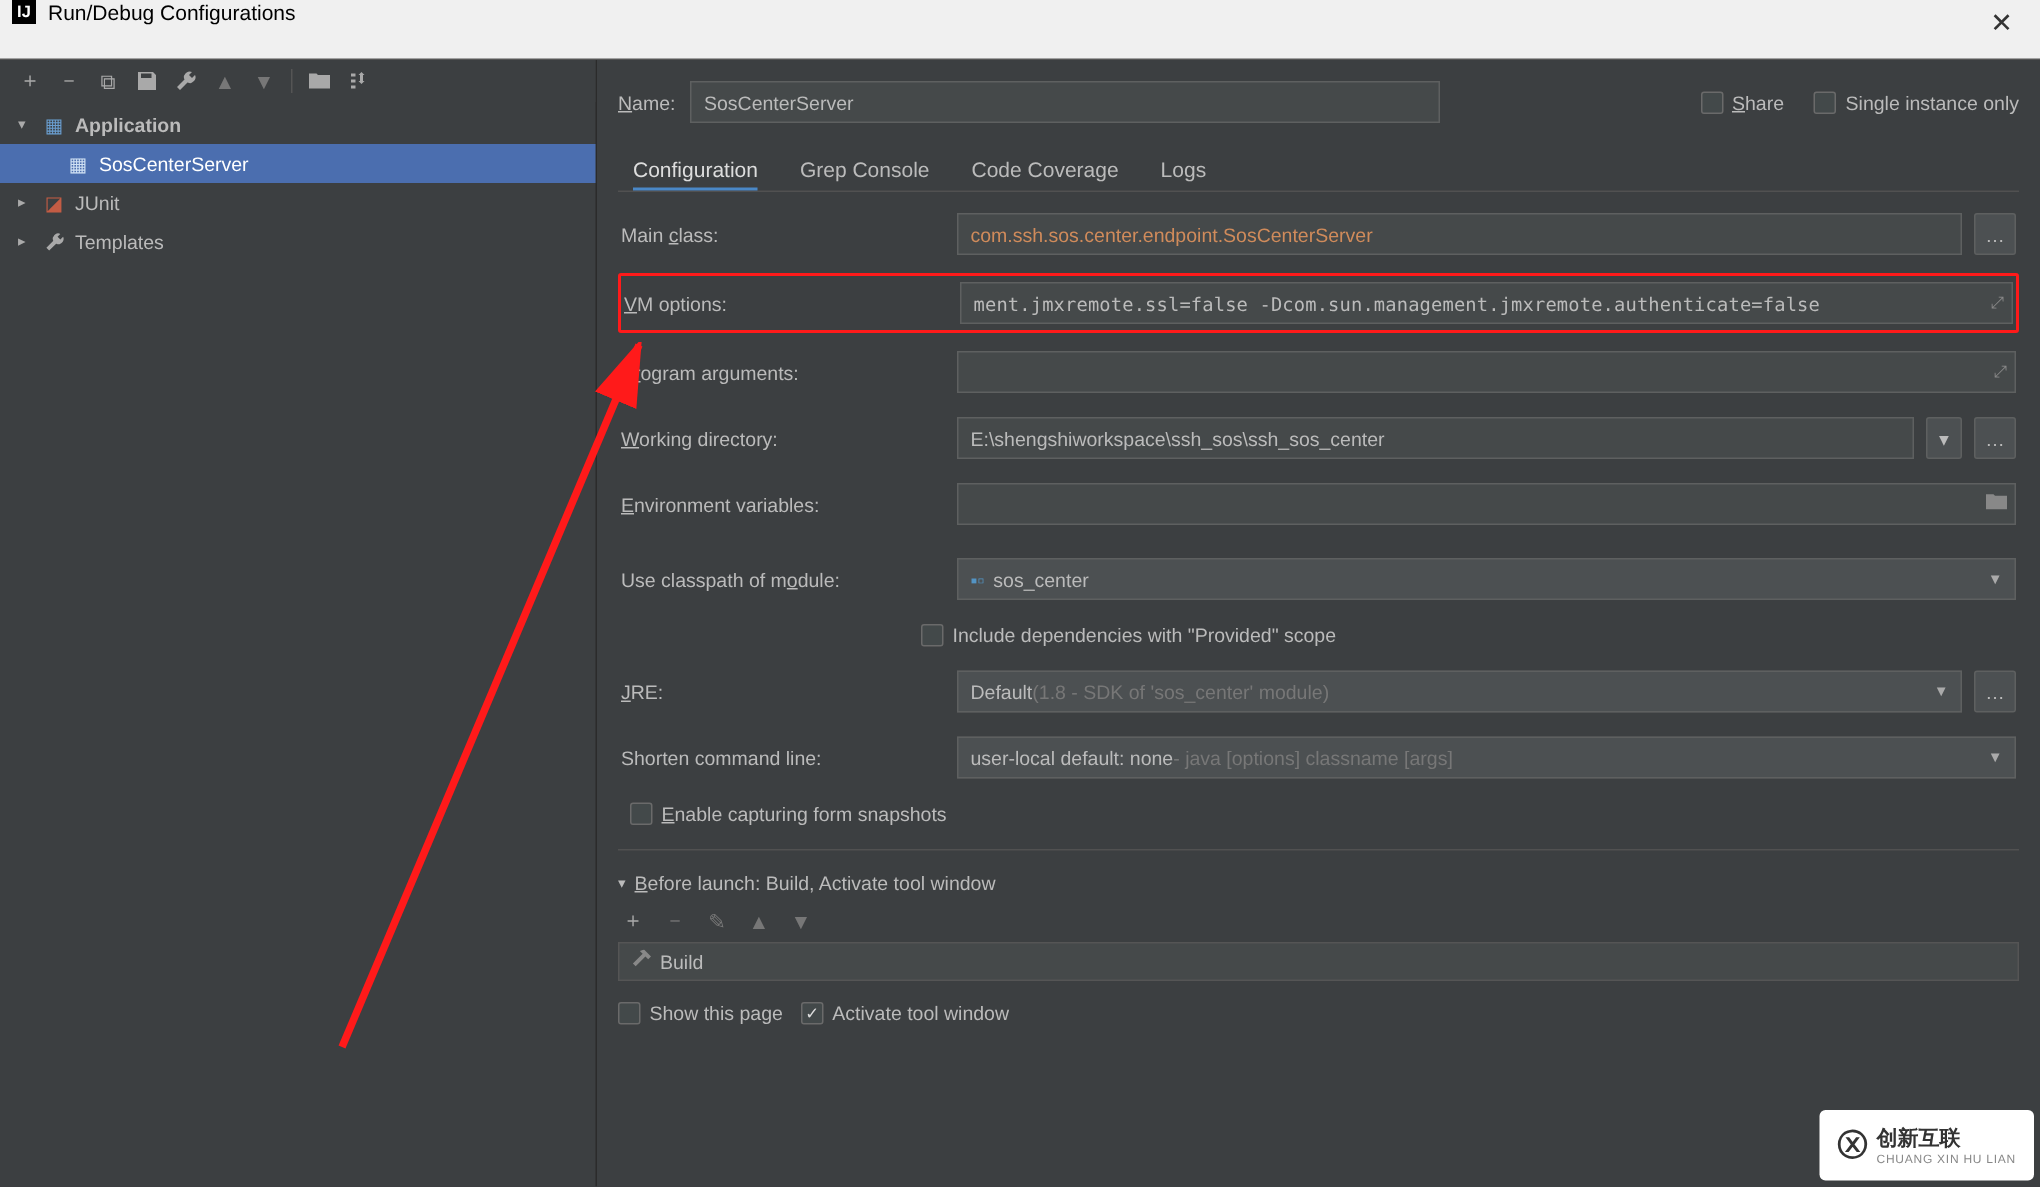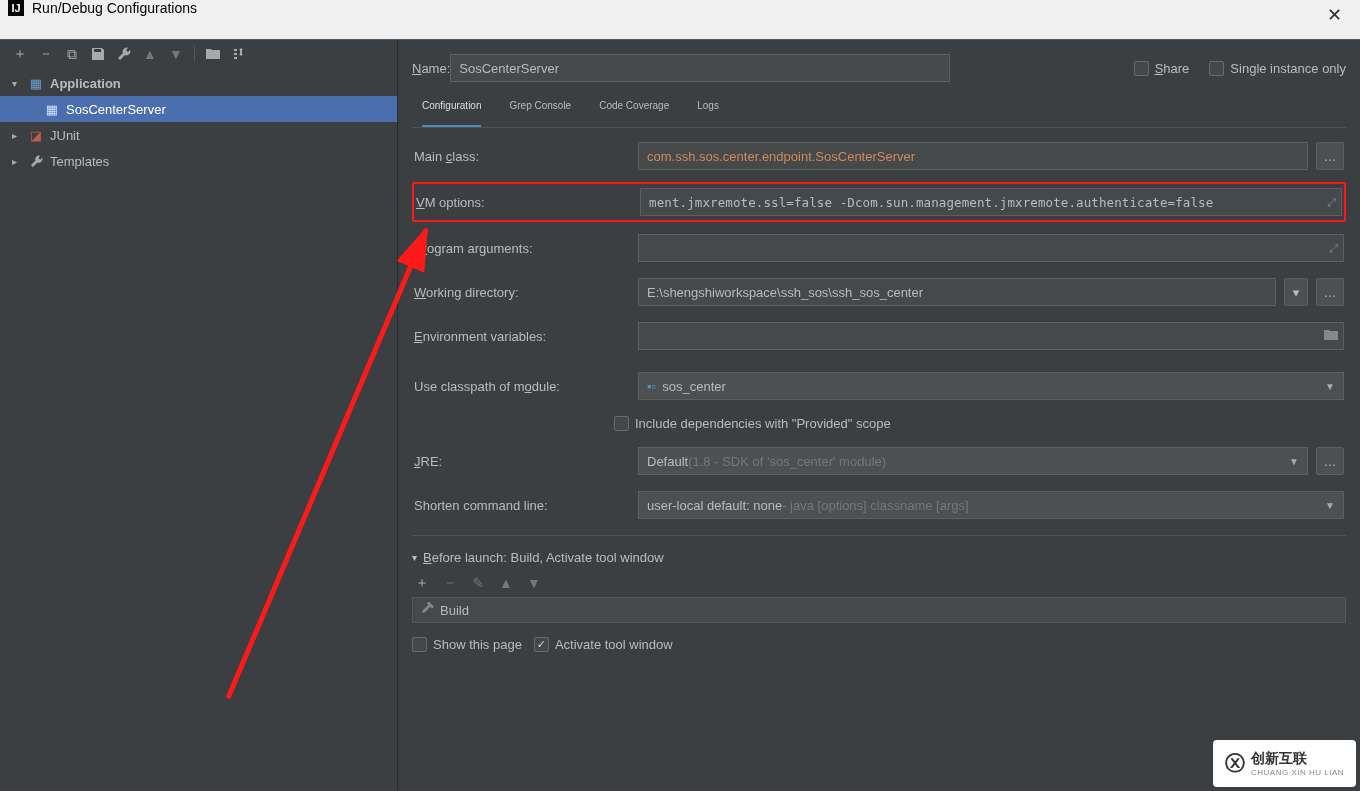--- a/index.html
+++ b/index.html
@@ -79,20 +79,21 @@
   background: #3c3f41;
   display: flex;
   flex-direction: column;
   padding: 8px 14px 0 14px;
   position: relative;
 }
 
 .name-row {
   display: flex;
   align-items: center;
+  gap: 10px;
   margin-bottom: 14px;
   padding-top: 6px;
 }
 .label { color: #bbb; width: auto; }
 .underline { text-decoration: underline; text-decoration-color: #bbb; }
 .input-text {
   background: #45494a;
   border: 1px solid #5e6060;
   color: #bbbbbb;
   padding: 5px 8px;
@@ -115,25 +116,25 @@
 
 .tabs {
   display: flex;
   gap: 28px;
   padding: 0 10px;
   border-bottom: 1px solid #515151;
   height: 32px;
   align-items: flex-end;
 }
 .tab {
-  padding: 0 0 14px 0;
+  padding: 0 0 4px 0;
   color: #bbb;
   cursor: pointer;
   border-bottom: 2px solid transparent;
-  font-size: 10px;
+  font-size: 14px;
 }
 .tab.active { border-bottom: 2px solid #4a88c7; color: #ddd; }
 
 .form {
   margin-top: 14px;
   display: flex;
   flex-direction: column;
   gap: 16px;
   padding: 0 2px;
 }
@@ -394,20 +395,26 @@
         <div class="form-label">Shorten command line:</div>
         <div class="form-field">
           <div class="select">
             <span>user-local default: none</span>
               <span class="muted"> - java [options] classname [args]</span>
             <span class="sel-arrow">▼</span>
           </div>
         </div>
       </div>
 
+      <div class="form-row">
+        <label class="checkbox" style="margin-left:6px;">
+          <span class="cb-box"></span>
+          <span><span class="underline">E</span>nable capturing form snapshots</span>
+        </label>
+      </div>
     </div>
 
     <div class="divider"></div>
 
     <div class="before-launch">
       <div class="bl-header">
         <span style="font-size:10px;">▾</span>
         <span><span class="underline">B</span>efore launch: Build, Activate tool window</span>
       </div>
       <div class="bl-toolbar">

